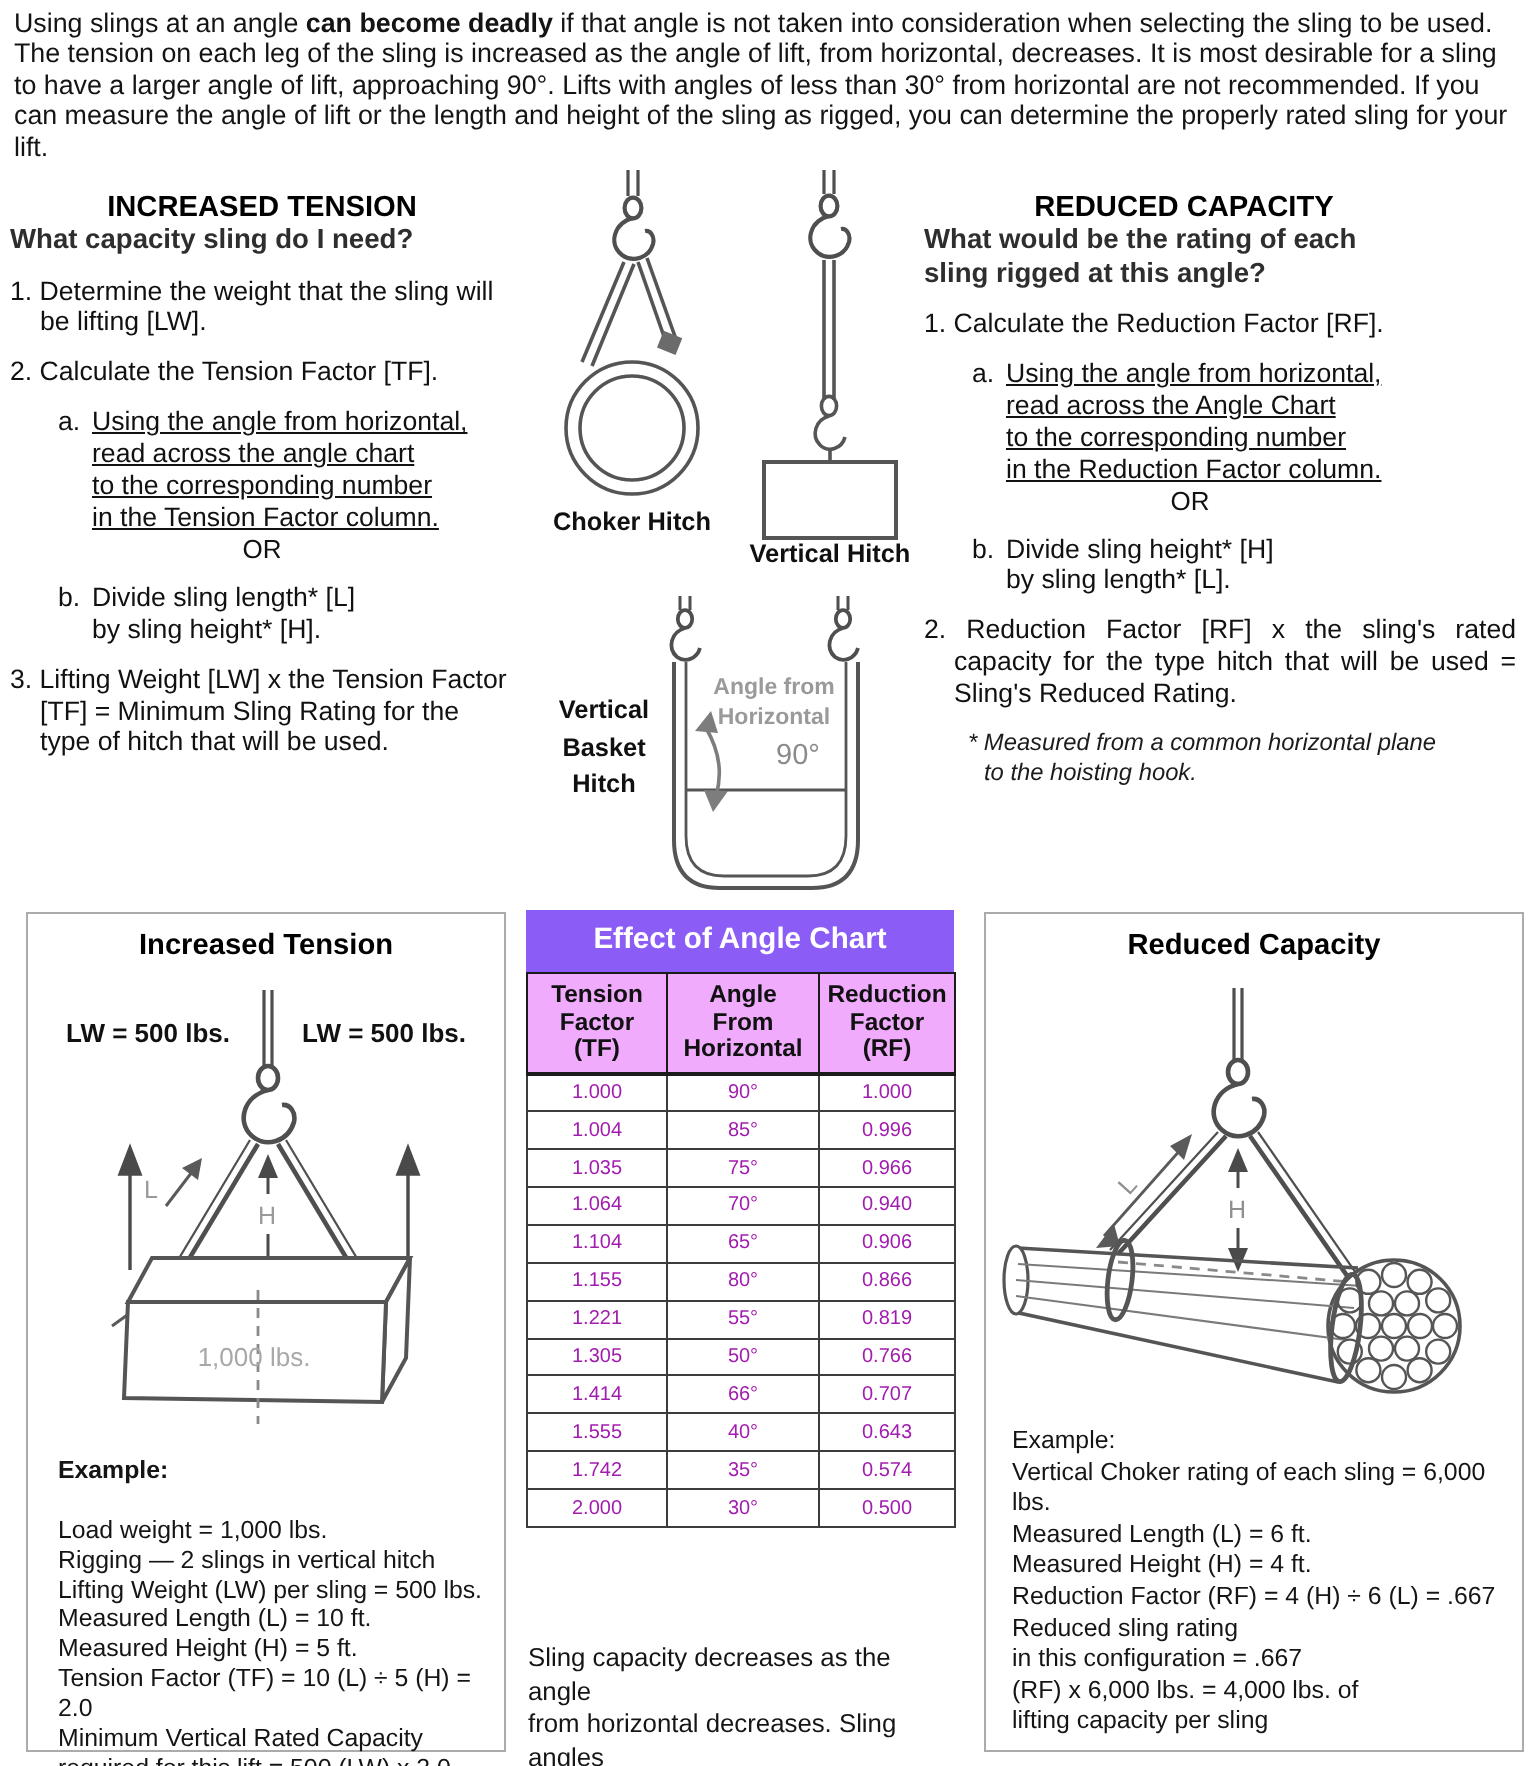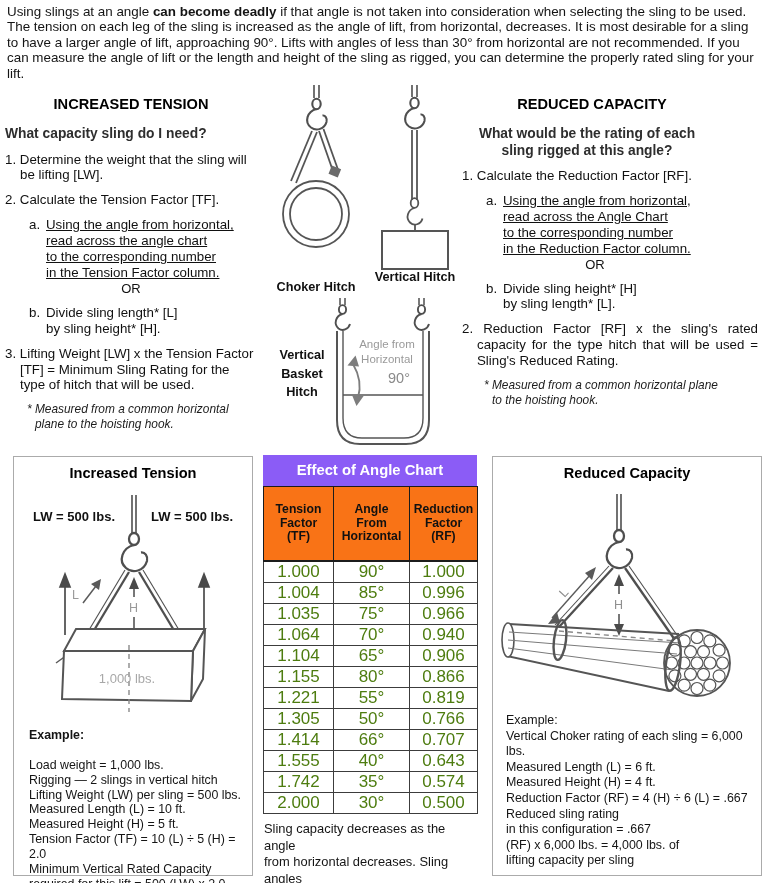--- a/index.html
+++ b/index.html
@@ -11,51 +11,51 @@
   .abs { position:absolute; }
   
   #intro { left:7px; top:4px; width:749px; font-size:13.4px; line-height:15.4px; color:#141414; }
   #intro b { font-weight:bold; }
   
   .col { position:absolute; top:96px; }
   #col-left { left:5px; width:252px; }
   #col-right { left:462px; width:296px; }
   .sec-heading { font-weight:bold; font-size:14.6px; text-align:center; color:#000; }
   #col-right .sec-heading { padding-right:36px; }
-  .question { font-weight:bold; font-size:13.8px; line-height:16.5px; color:#2e2e2e; margin-top:14px; }
+  .question { font-weight:bold; font-size:13.8px; line-height:16.5px; color:#2e2e2e; }
   .step { font-size:13.3px; line-height:15.9px; margin-top:9px; padding-left:15px; text-indent:-15px; }
   .substep { display:flex; padding-left:24px; margin-top:9px; font-size:13.3px; line-height:15.9px; }
   .sub-num { width:17px; flex:none; }
   .sub-lines { white-space:pre-line; }
   .sub-lines.centered { text-align:left; flex:1;text-decoration:underline; }
   .or-row { text-align:center; font-weight:normal; font-size:13px; }
   #col-right .or-row { padding-right:30px; }
   .justified { text-align:justify; }
   .footnote { font-style:italic; font-size:11.9px; line-height:14.6px; margin-top:9px; padding-left:30px; text-indent:-8px; white-space:pre-line; color:#1c1c1c; }
   
   .fig-label { position:absolute; font-weight:bold; font-size:12.7px; text-align:center; color:#101010; }
-  .pre { white-space:pre-line; }
+  .pre { white-space:pre-line;font-weight:bold; }
   #basket-label { left:271px; top:346px; width:62px; line-height:18.5px; }
   #angle-note { left:350px; top:337px; width:74px; color:#9a9a9a; font-size:11.5px; line-height:15px; text-align:center; }
   #angle-val { left:388px; top:370px; color:#8a8a8a; font-size:14.5px; }
   
   .panel { position:absolute; top:456px; height:420px; border:1.5px solid #ababab; background:#fff; }
   #panel-left { left:13px; width:240px; }
   #panel-right { left:492px; width:270px; }
   .panel-title { position:absolute; left:0; right:0; top:8px; text-align:center; font-weight:bold; font-size:14.6px; color:#000; }
   .example { position:absolute; font-size:12.4px; line-height:14.9px; white-space:pre-line; color:#151515; }
   #example-left { left:15px; top:256px; width:215px; }
   #example-left .ex-head { font-weight:bold; }
   #example-right { left:13px; top:256px; width:253px; line-height:15.6px; }
   
   #chart { position:absolute; left:263px; top:455px; width:214px; }
   #chart .band { background:#8b5cf6; color:#fff; font-weight:bold; font-size:14.8px; text-align:center; padding:7px 0 8px 0; }
   #chart table { border-collapse:collapse; width:214px; table-layout:fixed; }
-  #chart th { background:#f97316; font-weight:bold; font-size:12.2px; line-height:13.6px; border:1px solid #1c1c1c; border-bottom:2px solid #1c1c1c; padding:16px 0; white-space:pre-line; text-align:center; vertical-align:middle; }
-  #chart td { text-align:center; font-size:17px; height:18.9px; border:1px solid #3c3c3c; padding:0; color:#4d7c0f; }
+  #chart th { background:#f0abfc; font-weight:bold; font-size:12.2px; line-height:13.6px; border:1px solid #1c1c1c; border-bottom:2px solid #1c1c1c; padding:4px 0; white-space:pre-line; text-align:center; vertical-align:middle; }
+  #chart td { text-align:center; font-size:10px; height:18.9px; border:1px solid #3c3c3c; padding:0; color:#a21caf; }
   #chart-note { position:absolute; left:264px; top:821px; width:208px; font-size:12.9px; line-height:16.6px; white-space:pre-line; color:#151515; }
   svg { display:block; position:absolute; }
   svg text { font-family:"Liberation Sans","DejaVu Sans",sans-serif; }
 </style>
 </head>
 <body>
 
 <p id="intro" class="abs"><span>Using slings at an angle </span><b>can become deadly</b><span> if that angle is not taken into consideration when selecting the sling to be used. The tension on each leg of the sling is increased as the angle of lift, from horizontal, decreases. It is most desirable for a sling to have a larger angle of lift, approaching 90°. Lifts with angles of less than 30° from horizontal are not recommended. If you can measure the angle of lift or the length and height of the sling as rigged, you can determine the properly rated sling for your lift.</span></p>
 
 <div id="col-left" class="col">
@@ -70,27 +70,25 @@
 to the corresponding number
 in the Tension Factor column.</div>
   </div>
   <div class="or-row">OR</div>
   <div class="substep">
     <span class="sub-num">b.</span>
     <div class="sub-lines">Divide sling length* [L]
 by sling height* [H].</div>
   </div>
   <div class="step">3. Lifting Weight [LW] x the Tension Factor [TF] = Minimum Sling Rating for the type of hitch that will be used.</div>
-  <div class="footnote">* Measured from a common horizontal
-plane to the hoisting hook.</div>
 </div>
 
 <div id="col-right" class="col">
   <div class="sec-heading">REDUCED CAPACITY</div>
-  <div class="question" style="width:250px;text-align:center;">What would be the rating of each sling rigged at this angle?</div>
+  <div class="question" style="width:250px;">What would be the rating of each sling rigged at this angle?</div>
   <div class="step">1. Calculate the Reduction Factor [RF].</div>
   <div class="substep">
     <span class="sub-num">a.</span>
     <div class="sub-lines centered" style="padding-right:30px;">Using the angle from horizontal,
 read across the Angle Chart
 to the corresponding number
 in the Reduction Factor column.</div>
   </div>
   <div class="or-row">OR</div>
   <div class="substep">
@@ -114,21 +112,21 @@
   <g stroke="#555" fill="none" stroke-width="1.8">
     <path d="M34,46 L13,96"></path>
       <path d="M39,47 L18,98"></path>
     <path d="M41,46 L56,89"></path>
       <path d="M45.5,44 L60.5,86"></path>
     <circle cx="38" cy="129" r="33"></circle>
     <circle cx="38" cy="129" r="26"></circle>
   </g>
   <rect x="52" y="82" width="10" height="9" fill="#6b6b6b" transform="rotate(22 57 86)"></rect>
 </svg>
-<div class="fig-label" style="left:274px; top:280px; width:84px;">Choker Hitch</div>
+<div class="fig-label" style="left:274px; top:254px; width:84px;">Choker Hitch</div>
 
 <svg class="abs" style="left:372px; top:85px;" width="86" height="186" viewBox="0 0 86 186">
   <g stroke="#4f4f4f" fill="none" stroke-width="1.6">
       <path d="M40,0 V12 M45,0 V12"></path>
     </g>
   <g stroke="#4f4f4f" fill="none" stroke-width="2.1">
     <ellipse cx="42.5" cy="18" rx="4.2" ry="5.2"></ellipse>
     <path d="M42.5,23 C33,25.5 30,36 37,41.5 C42.5,45.5 50.5,43 52.5,36 C53.5,32 51,29 48.5,29.5"></path>
   </g>
   <g stroke="#555" fill="none" stroke-width="1.8">

